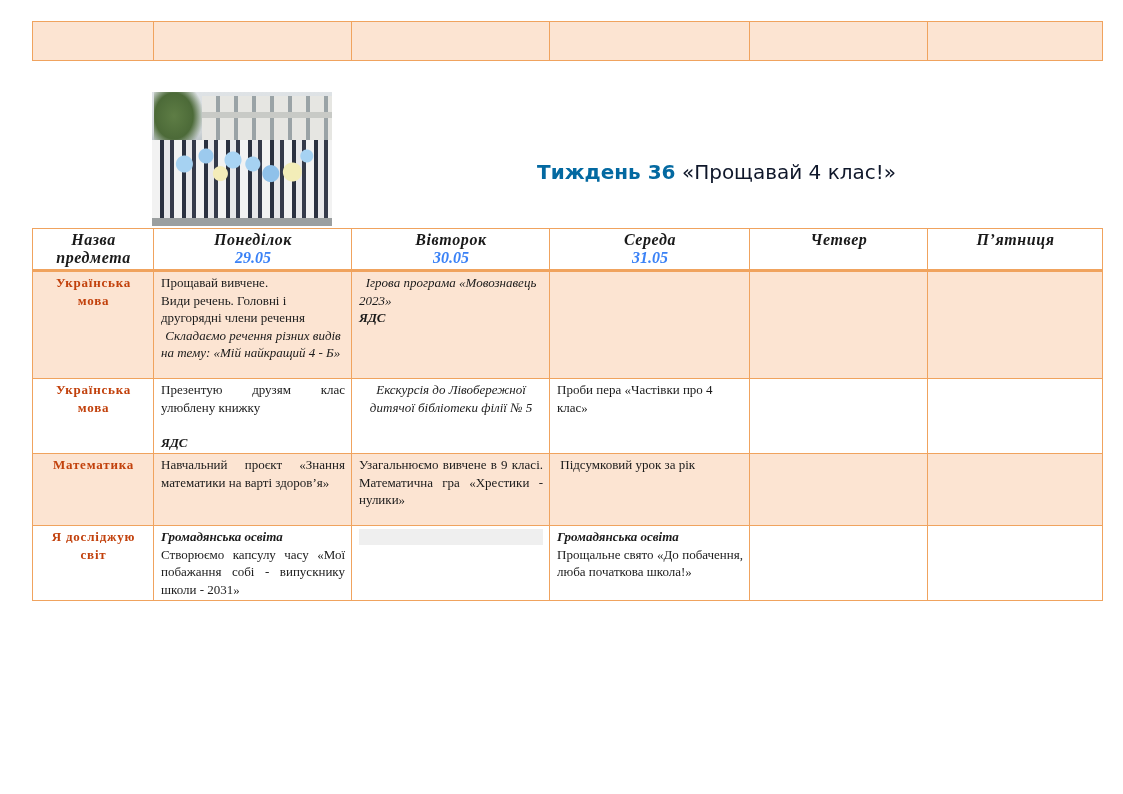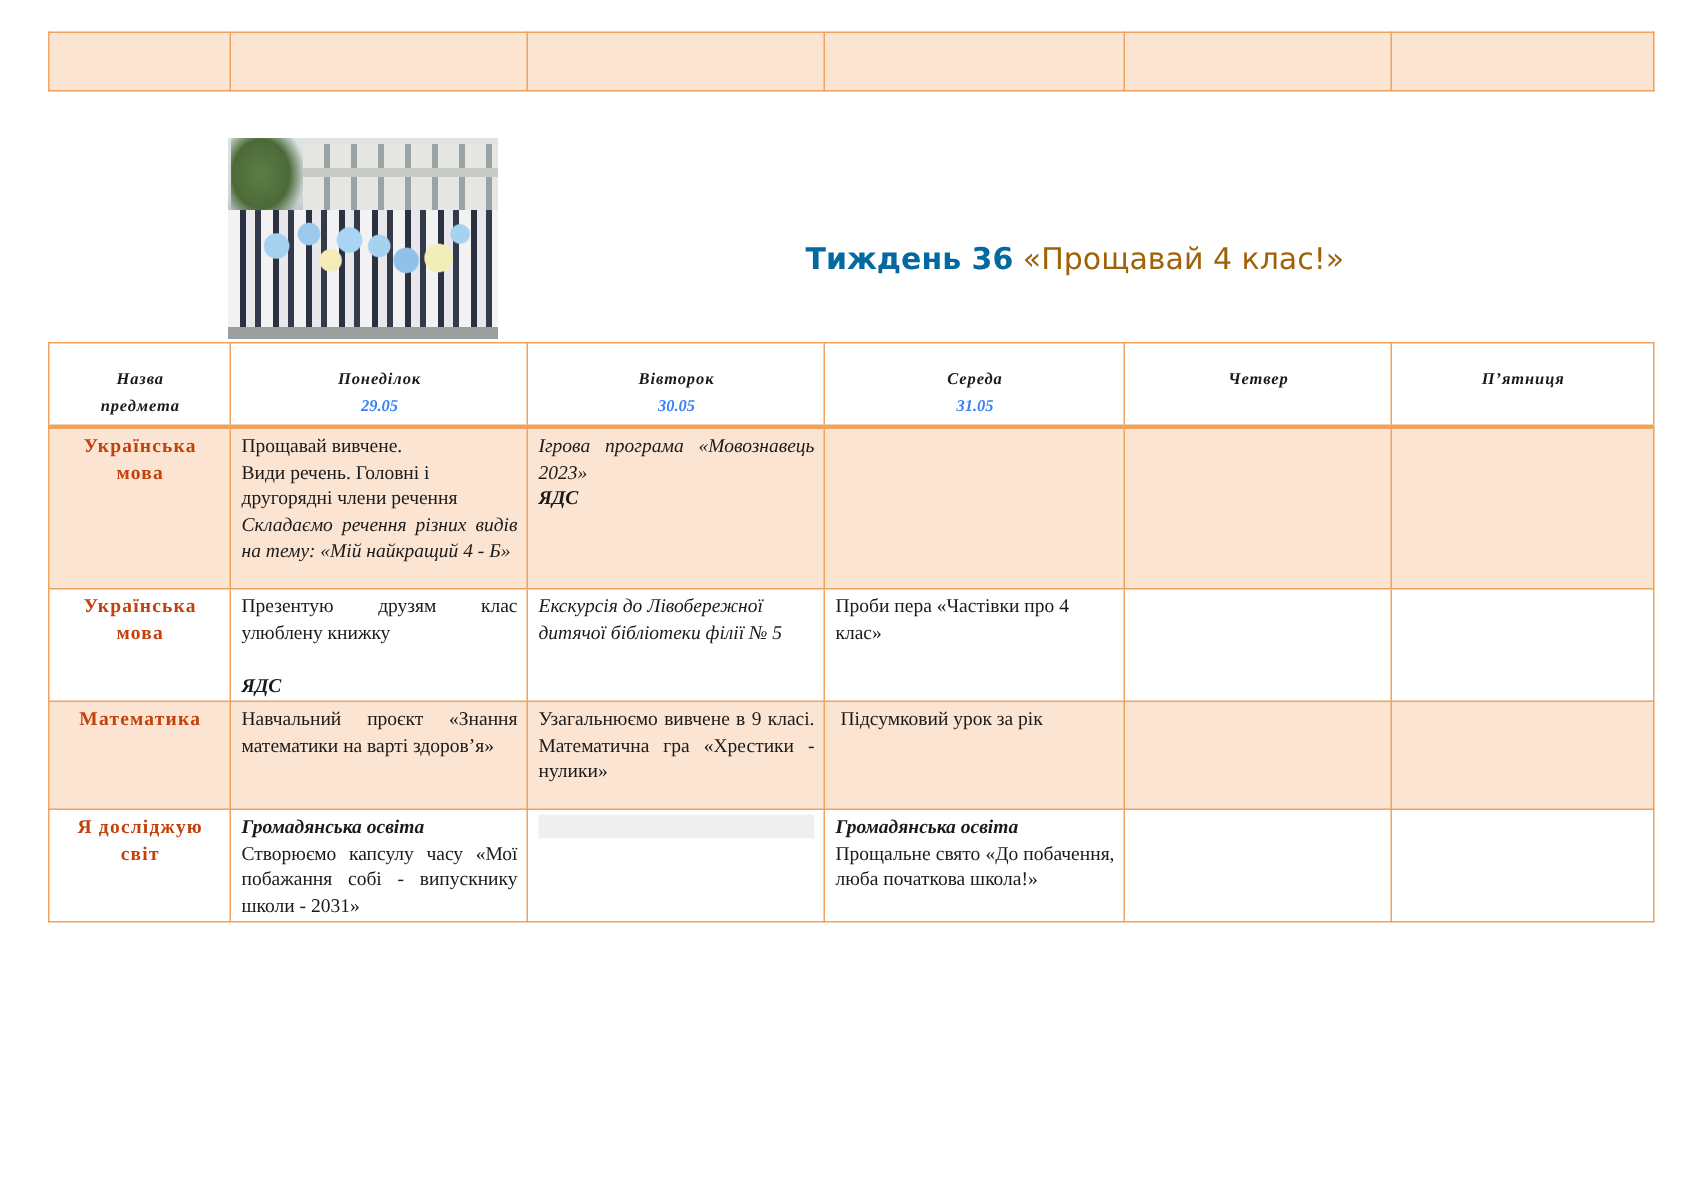--- a/index.html
+++ b/index.html
@@ -31,35 +31,35 @@
       radial-gradient(circle at 38% 42%, #f4ecb9 0 7px, transparent 8px),
       radial-gradient(circle at 86% 20%, #a6d2f2 0 6px, transparent 7px),
       repeating-linear-gradient(90deg, #f2f2f2 0 8px, #2b3140 8px 12px, #e8e8ea 12px 18px, #353a4a 18px 22px);
   }
   .photo .ground { position: absolute; left: 0; bottom: 0; width: 180px; height: 8px; background: #9b9fa0; }
 
   
   .title { position: absolute; left: 537px; top: 160px; font-family: "DejaVu Sans", sans-serif;
     font-size: 20px; white-space: nowrap; }
   .title .week { color: #0369a1; font-weight: bold; }
-  .title .name { color: #a16207; }
+  .title .name { color: #0f172a; }
 
   
   .main-table { position: absolute; left: 32px; top: 228px; width: 1070px;
     border-collapse: collapse; table-layout: fixed; }
   .main-table td, .main-table th { border: 1.5px solid #f0a35e; vertical-align: top;
     padding: 2px 6px 2px 7px; font-size: 13px; line-height: 17.5px; }
   .main-table thead th { background: #ffffff; font-weight: bold; font-style: italic;
-    text-align: center; font-size: 11px; letter-spacing: 0.6px; border-bottom: 3px solid #f0a35e; height: 36px; padding-top: 16px; }
+    text-align: center; font-size: 16px; letter-spacing: 0.6px; border-bottom: 3px solid #f0a35e; height: 36px; padding-top: 2px; }
   .main-table thead th .date { color: #3b82f6; display: block; letter-spacing: 0; }
   .main-table tr.shade td { background: #fce4d2; }
   .main-table tr.plain td { background: #ffffff; }
   .subject { color: #c2410c; font-weight: bold; text-align: center; letter-spacing: 0.8px; }
   .justify { text-align: justify; text-align-last: left; }
-  .it { font-style: italic; }
+  .it { font-style: italic; text-align: center; }
   .bi { font-style: italic; font-weight: bold; }
   .line { display: block; }
   .gap { display: block; height: 17.5px; }
   .greybar { display: block; height: 16px; background: #efefef; margin: 1px 0 0 0; }
 </style>
 </head>
 <body>
 
 <div class="page">
 

